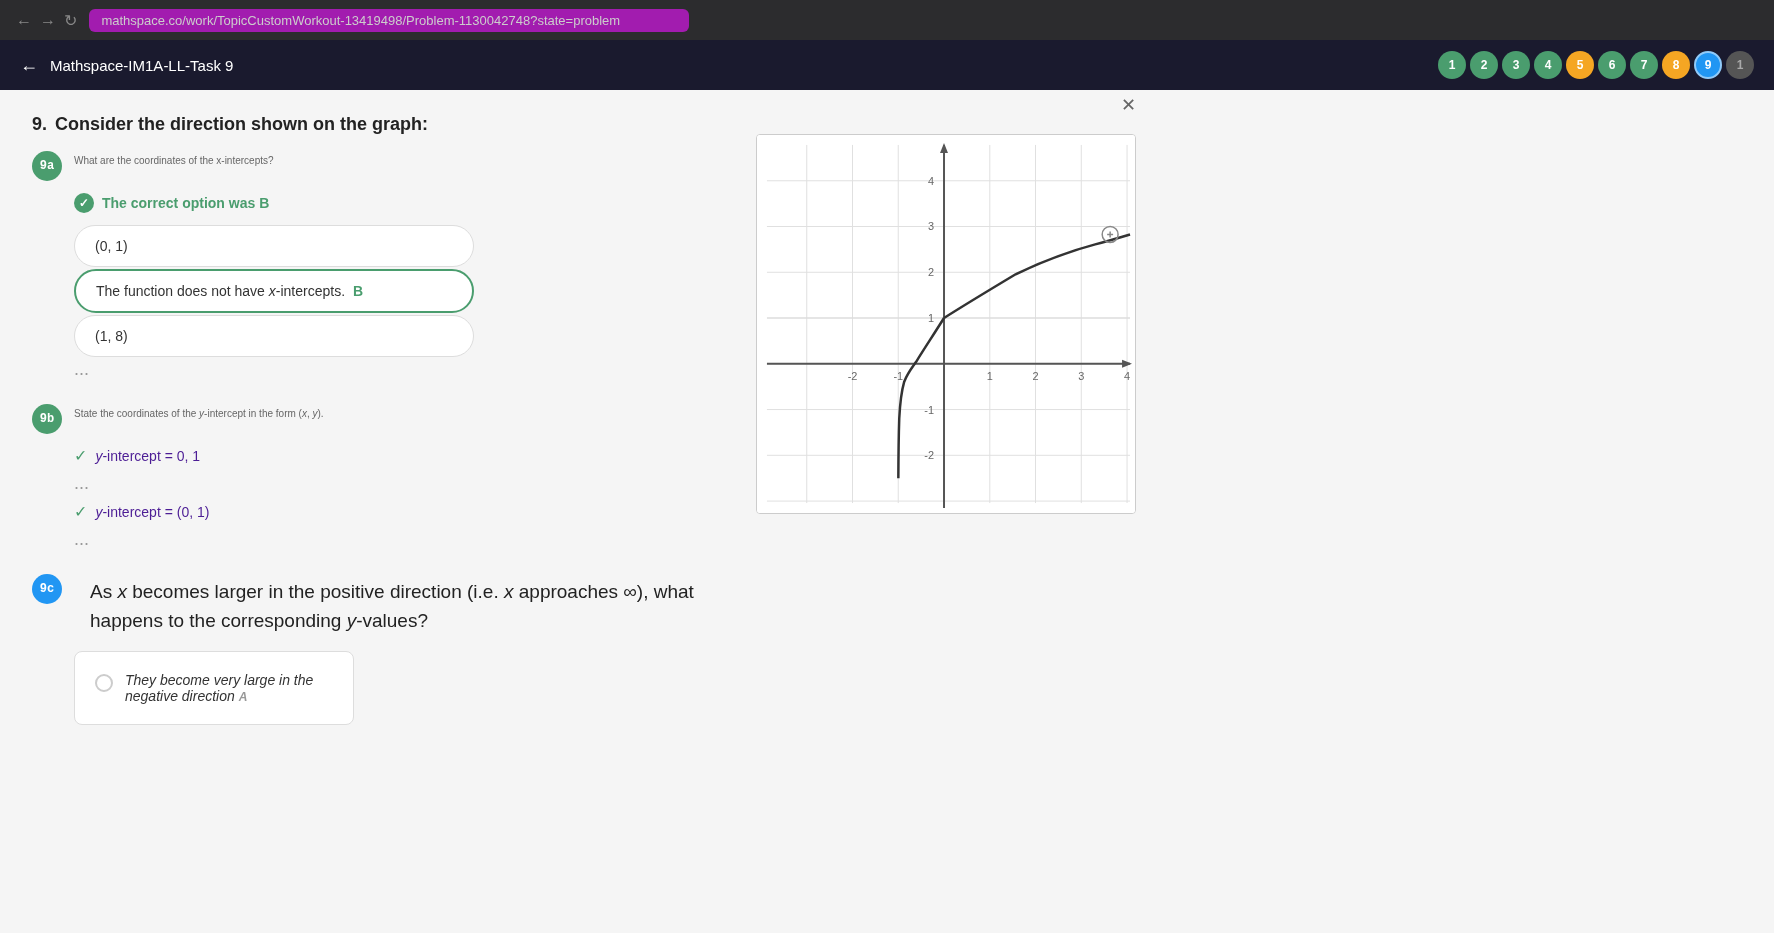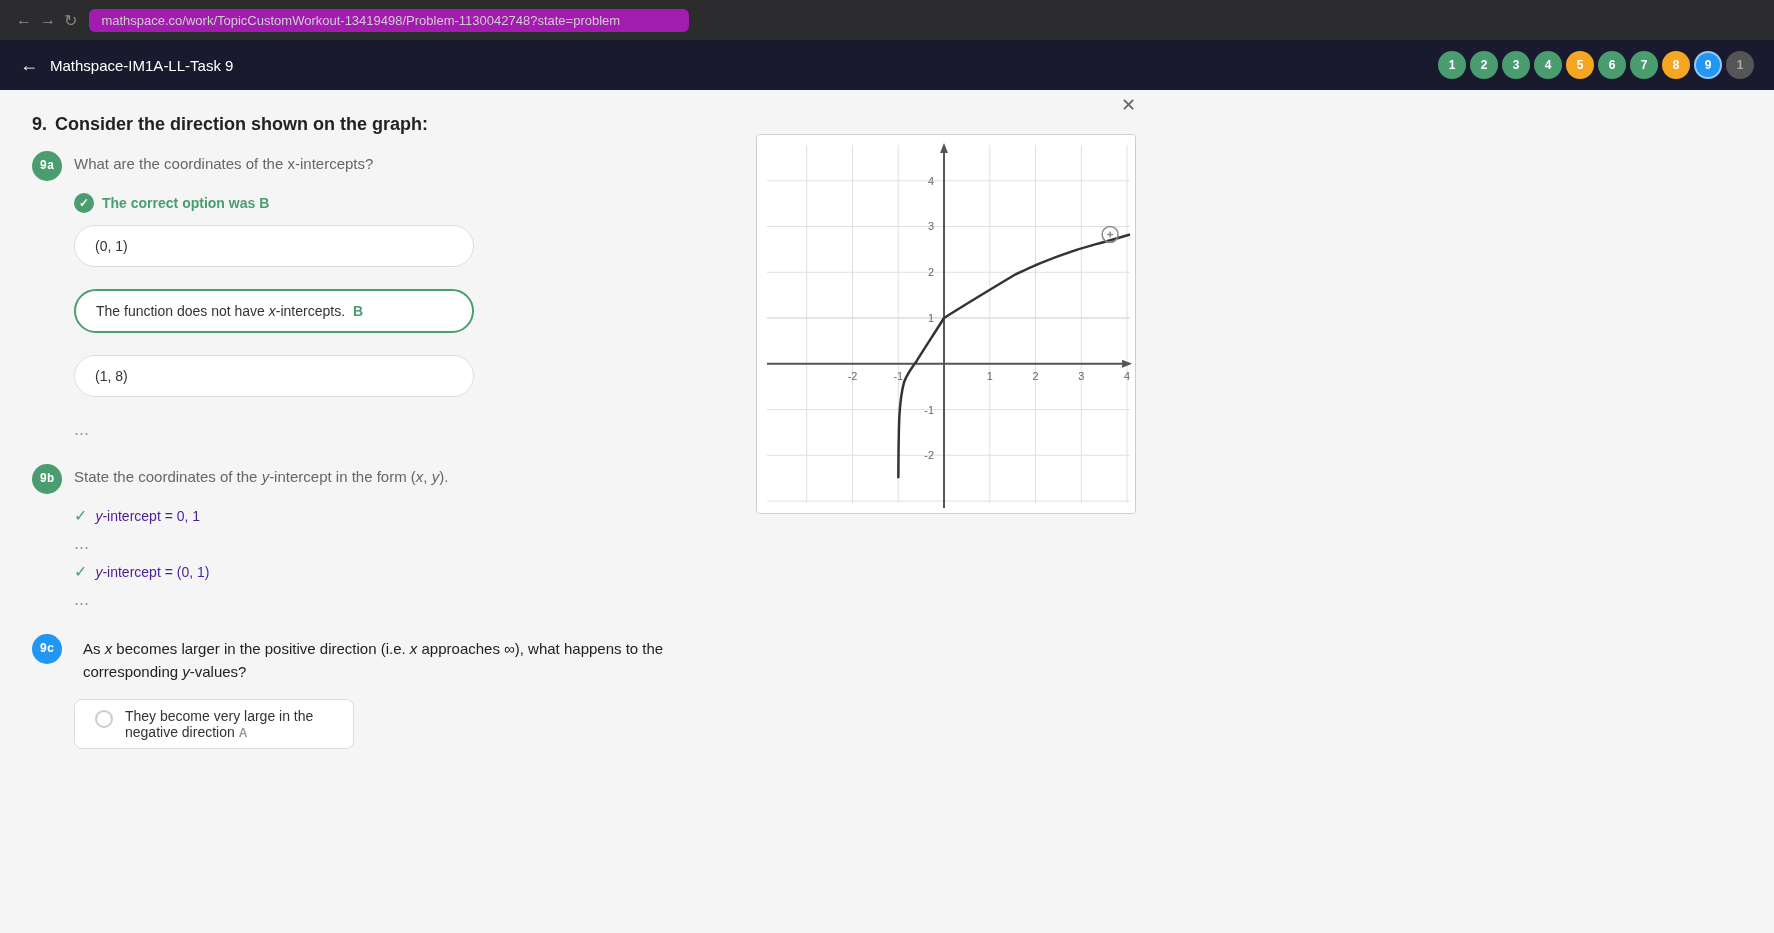--- a/index.html
+++ b/index.html
@@ -133,21 +133,21 @@
       justify-content: center;
       font-size: 12px;
       font-weight: 700;
       flex-shrink: 0;
       font-family: Liberation Mono, monospace;
     }
     .part-badge.blue {
       background: #2196F3;
     }
     .part-question {
-      font-size: 15px;
+      font-size: 10px;
       color: #666;
       padding-top: 4px;
     }
 
     .correct-banner {
       display: flex;
       align-items: center;
       gap: 8px;
       color: #4a9d6e;
       font-size: 14px;
@@ -164,21 +164,21 @@
       display: flex;
       align-items: center;
       justify-content: center;
       font-size: 12px;
     }
 
     .option-btn {
       display: block;
       width: 400px;
       margin-left: 42px;
-      margin-bottom: 22px;
+      margin-bottom: 2px;
       padding: 12px 20px;
       background: white;
       border: 1.5px solid #ddd;
       border-radius: 24px;
       font-size: 14px;
       color: #333;
       cursor: pointer;
       text-align: left;
     }
     .option-btn.selected-correct {
@@ -212,49 +212,50 @@
     }
     .answer-text {
       font-size: 14px;
       color: #4c1d95;
     }
 
     
     .part-9c-header {
       display: flex;
       align-items: flex-start;
-      gap: 21px;
+      gap: 28px;
       margin-bottom: 16px;
       justify-content: flex-end;
     }
     .part-9c-question {
-      font-size: 15px;
+      font-size: 19px;
       color: #222;
       padding-top: 4px;
       line-height: 1.5;
     }
 
     .options-row {
       display: flex;
       gap: 16px;
       margin-left: 42px;
     }
     .choice-card {
       flex: 1;
       max-width: 280px;
       border: 1.5px solid #ddd;
       border-radius: 8px;
-      padding: 8px 20px;
+      padding: 20px 20px;
       background: white;
       cursor: pointer;
       font-size: 14px;
       color: #333;
       display: flex;
       align-items: flex-start;
       gap: 12px;
+      font-style: italic;
     }
     .choice-card.option-a {
       
     }
     .choice-card.option-b {
       
     }
     .radio-circle {
       width: 18px;
       height: 18px;

